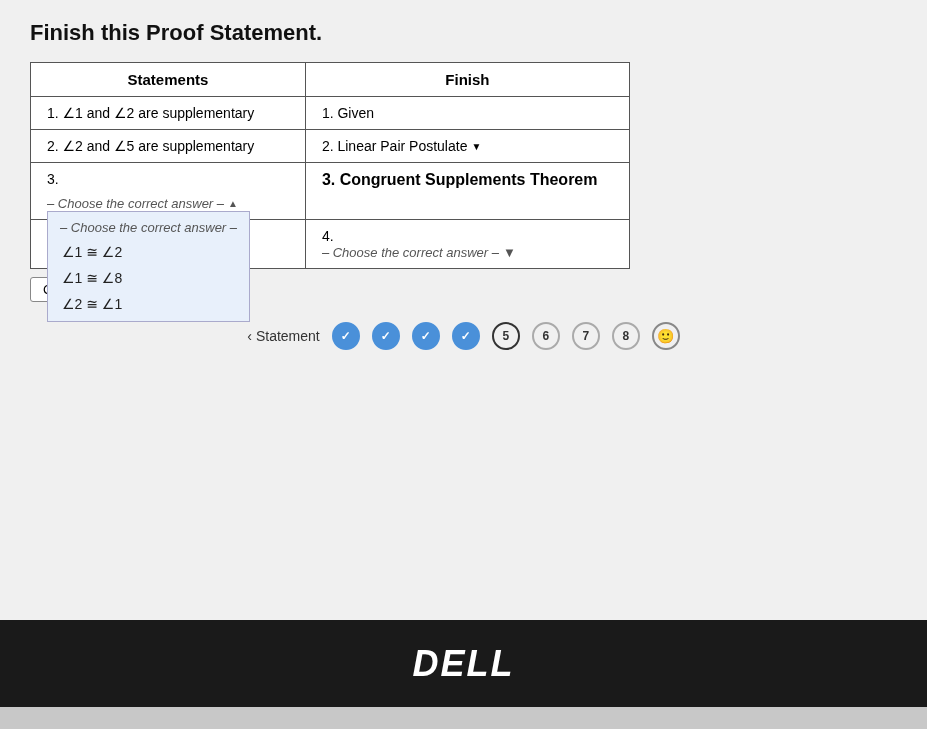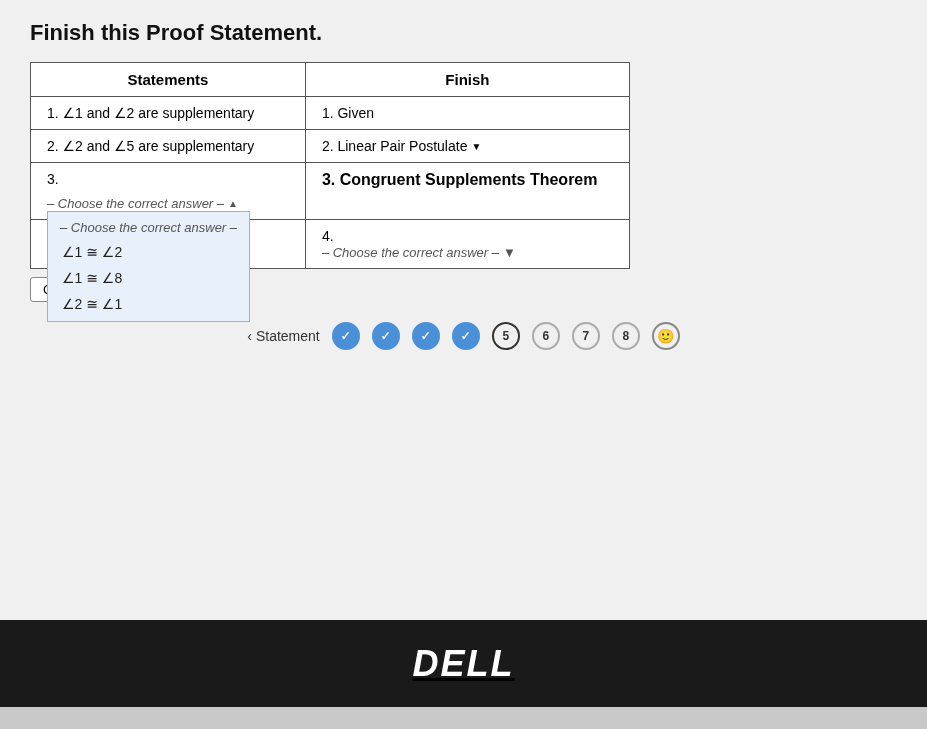--- a/index.html
+++ b/index.html
@@ -213,21 +213,20 @@
       cursor: pointer;
     }
 
     .bottom-bar {
       background: #1a1a1a;
       width: 927px;
       height: 87px;
       display: flex;
       align-items: center;
       justify-content: center;
-      text-decoration: underline;
     }
 
     .dell-logo {
       color: #fff;
       font-size: 36px;
       font-weight: bold;
       font-style: italic;
       letter-spacing: 2px;
     }
 

